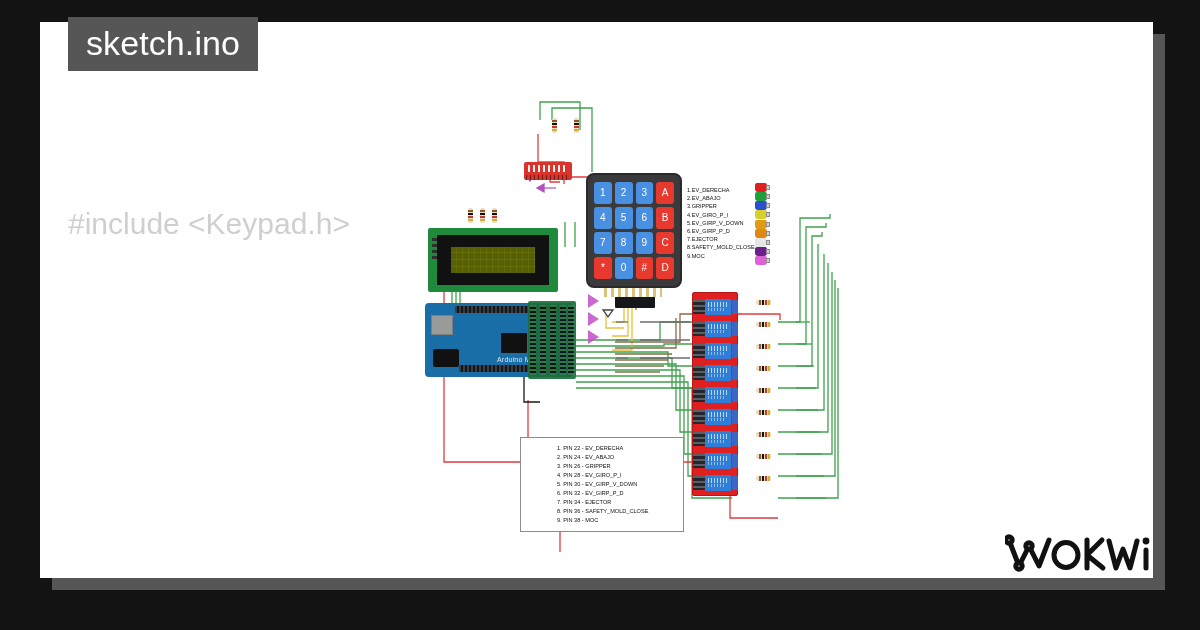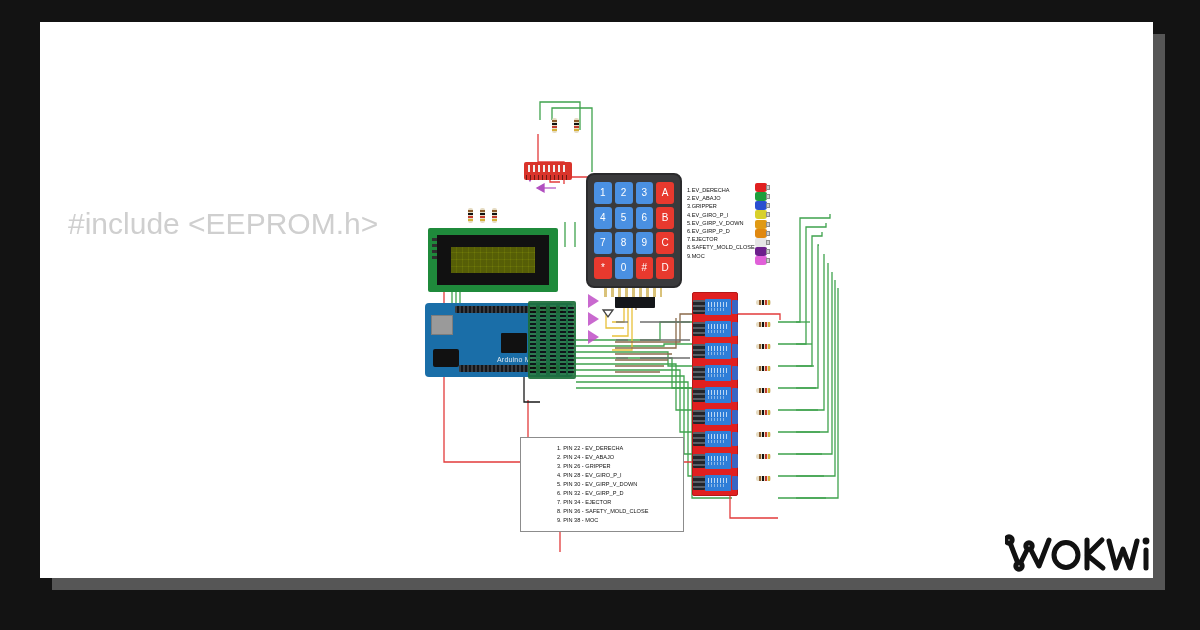--- a/index.html
+++ b/index.html
@@ -113,21 +113,21 @@
 </style>
 </head>
 <body>
 
 <div id="stage">
 
   <div class="shadow"></div>
   <div class="paper">
 
     <div class="code" style="left:28px;top:82px;">
-      <div>#include &lt;EEPROM.h&gt;</div>
+      <div>#include &lt;Keypad.h&gt;</div>
       
       
       
       
       
       
       
       
     </div>
 
@@ -528,14 +528,17 @@
         <div>5. PIN 30 - EV_GIRP_V_DOWN</div>
         <div>6. PIN 32 - EV_GIRP_P_D</div>
         <div>7. PIN 34 - EJECTOR</div>
         <div>8. PIN 36 - SAFETY_MOLD_CLOSE</div>
         <div>9. PIN 38 - MOC</div>
       </div>
     </div>
 
   </div>
 
+  <div class="filetab">
+    <span>sketch.ino</span>
+  </div>
 
 </div>
 
 </body></html>

